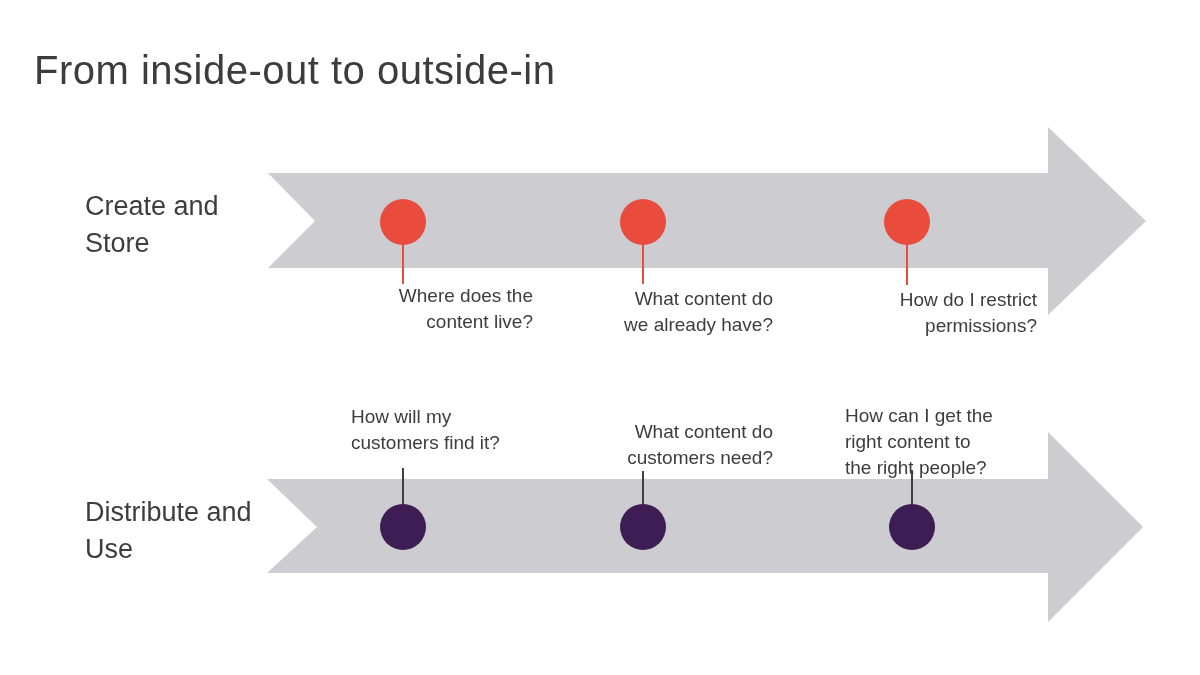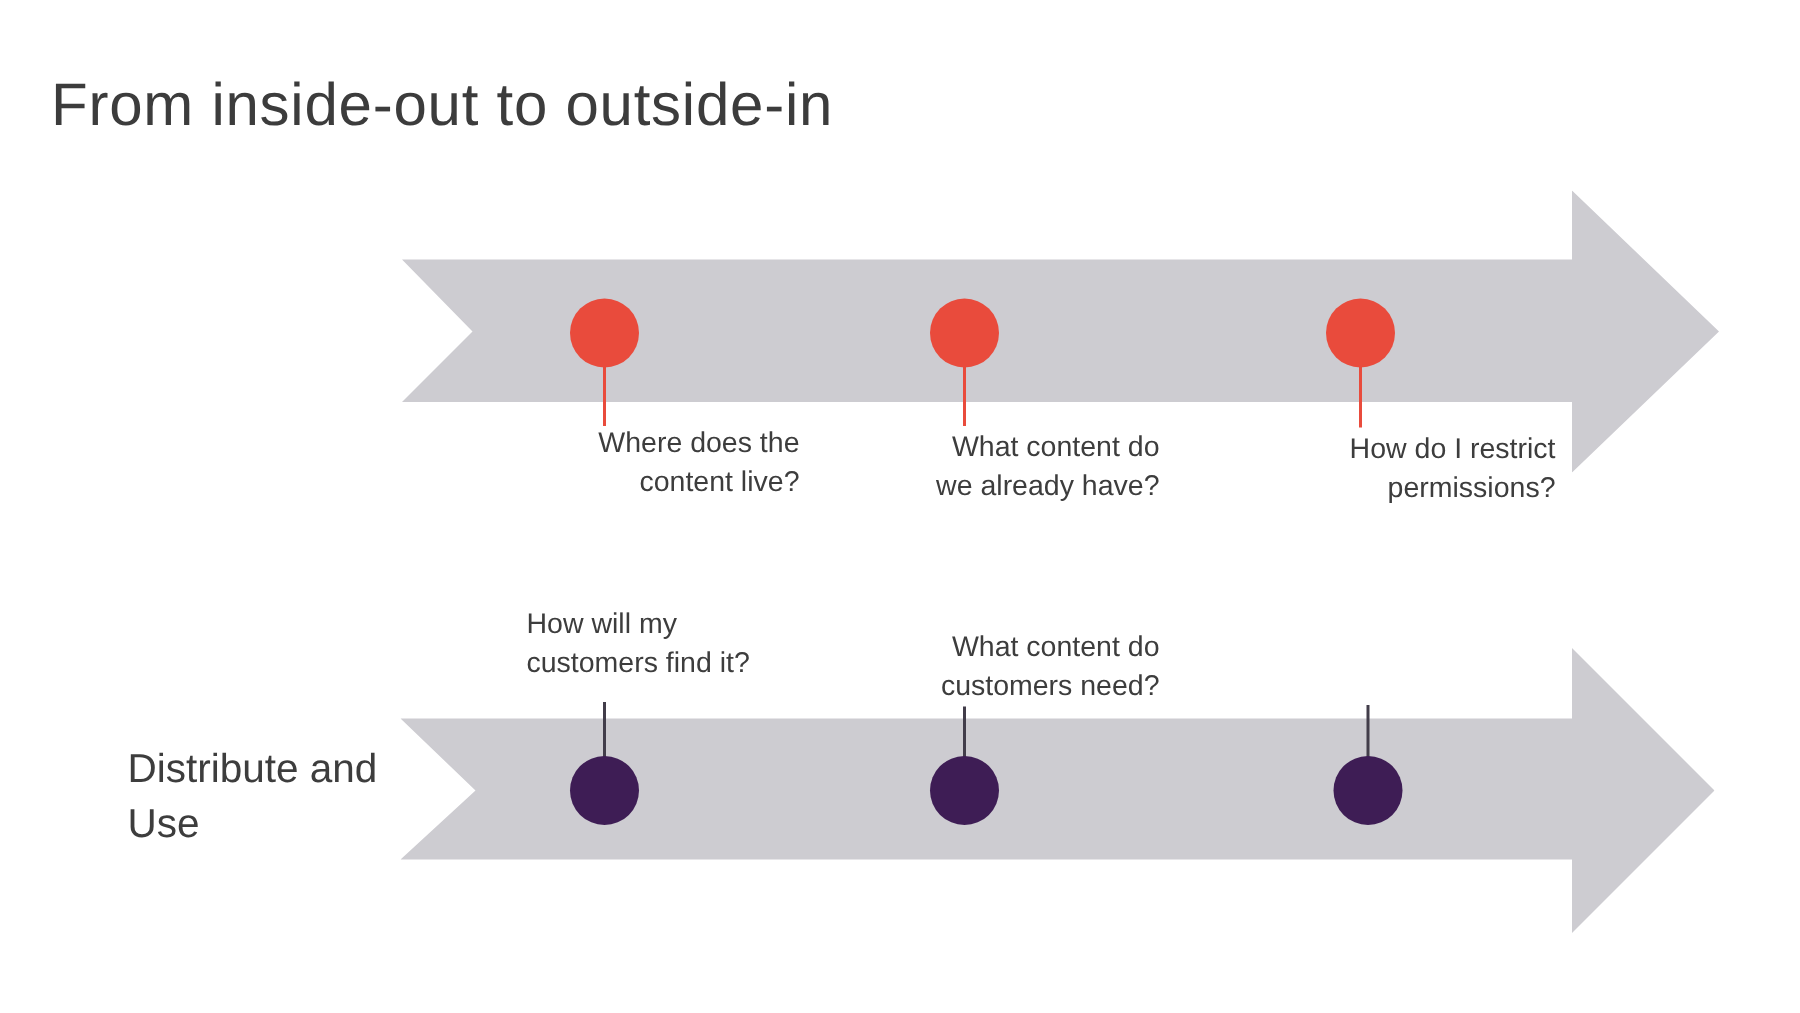--- a/index.html
+++ b/index.html
@@ -88,20 +88,22 @@
   .dot-b2 { left: 620px; top: 504px; }
   .dot-b3 { left: 889px; top: 504px; }
 </style>
 </head>
 <body>
 
 <div class="stage">
 
   <div class="abs diagram-title">From inside-out to outside-in</div>
 
+  <div class="abs row-label create">Create and
+Store</div>
 
   <svg class="abs arrow-svg" style="left:268px; top:127px;" width="878" height="188" viewBox="0 0 878 188">
     <polygon points="0,46 780,46 780,0 878,94 780,188 780,141 0,141 47,94" fill="#cdccd1"></polygon>
   </svg>
 
   <div class="abs stem stem-t1" style="background-color: rgb(233, 75, 60);"></div>
   <div class="abs stem stem-t2" style="background-color: rgb(233, 75, 60);"></div>
   <div class="abs stem stem-t3" style="background-color: rgb(233, 75, 60);"></div>
 
   <div class="abs dot dot-t1" style="background-color: rgb(233, 75, 60);"></div>
@@ -119,20 +121,23 @@
 permissions?</div>
 
   <svg class="abs arrow-svg" style="left:267px; top:432px;" width="876" height="190" viewBox="0 0 876 190">
     <polygon points="0,47 781,47 781,0 876,95 781,190 781,141 0,141 50,95" fill="#cdccd1"></polygon>
   </svg>
 
   <div class="abs question left q-b1">How will my
 customers find it?</div>
   <div class="abs question centered q-b2">What content do
 customers need?</div>
+  <div class="abs question left q-b3">How can I get the
+right content to
+the right people?</div>
 
   <div class="abs stem stem-b1" style="background-color: rgb(66, 61, 74);"></div>
   <div class="abs stem stem-b2" style="background-color: rgb(66, 61, 74);"></div>
   <div class="abs stem stem-b3" style="background-color: rgb(66, 61, 74);"></div>
 
   <div class="abs dot dot-b1" style="background-color: rgb(62, 29, 85);"></div>
   <div class="abs dot dot-b2" style="background-color: rgb(62, 29, 85);"></div>
   <div class="abs dot dot-b3" style="background-color: rgb(62, 29, 85);"></div>
 
 </div>

